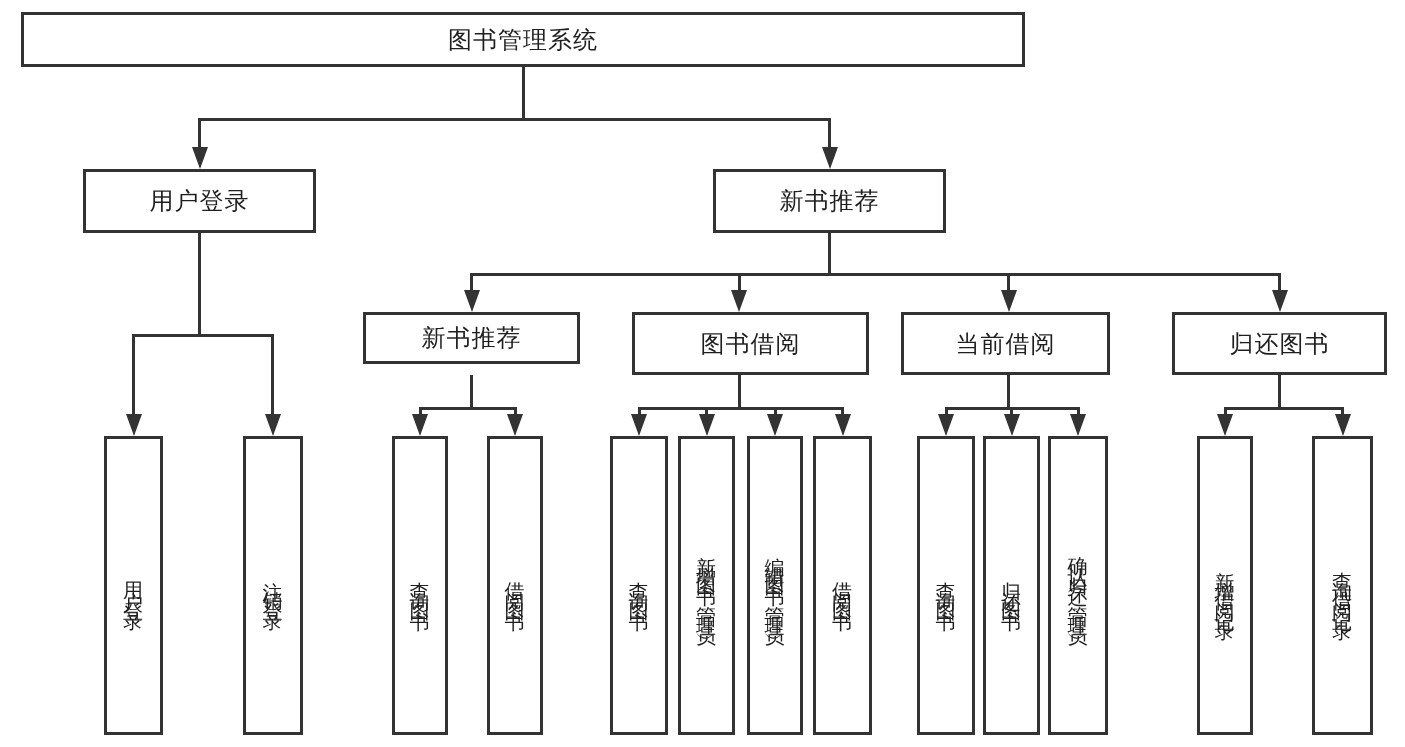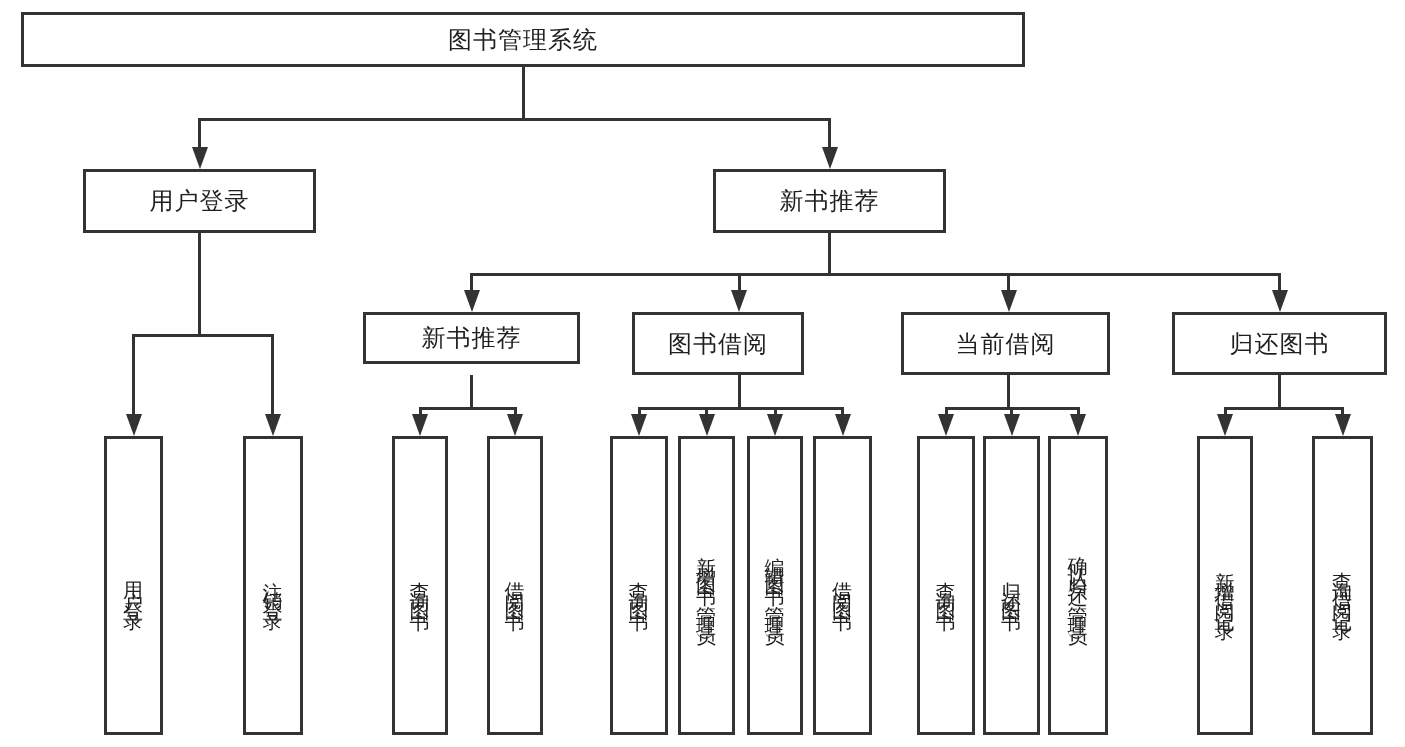--- a/index.html
+++ b/index.html
@@ -52,21 +52,21 @@
 <body>
 
 <div class="canvas">
 
   <div class="box" style="left:21px;top:12px;width:1004px;height:55px;">图书管理系统</div>
 
   <div class="box" style="left:83px;top:169px;width:233px;height:64px;">用户登录</div>
   <div class="box" style="left:713px;top:169px;width:233px;height:64px;">新书推荐</div>
 
   <div class="box" style="left:363px;top:312px;width:217px;height:52px;">新书推荐</div>
-  <div class="box" style="left:632px;top:312px;width:172px;height:63px;">图书借阅</div>
+  <div class="box" style="left:632px;top:312px;width:237px;height:63px;">图书借阅</div>
   <div class="box" style="left:901px;top:312px;width:209px;height:63px;">当前借阅</div>
   <div class="box" style="left:1172px;top:312px;width:215px;height:63px;">归还图书</div>
 
   <div class="box leaf" style="left:104px;top:436px;width:59px;height:299px;">用户登录</div>
   <div class="box leaf" style="left:243px;top:436px;width:60px;height:299px;">注销登录</div>
 
   <div class="box leaf" style="left:392px;top:436px;width:56px;height:299px;">查询图书</div>
   <div class="box leaf" style="left:487px;top:436px;width:56px;height:299px;">借阅图书</div>
 
   <div class="box leaf" style="left:610px;top:436px;width:58px;height:299px;">查询图书</div>

